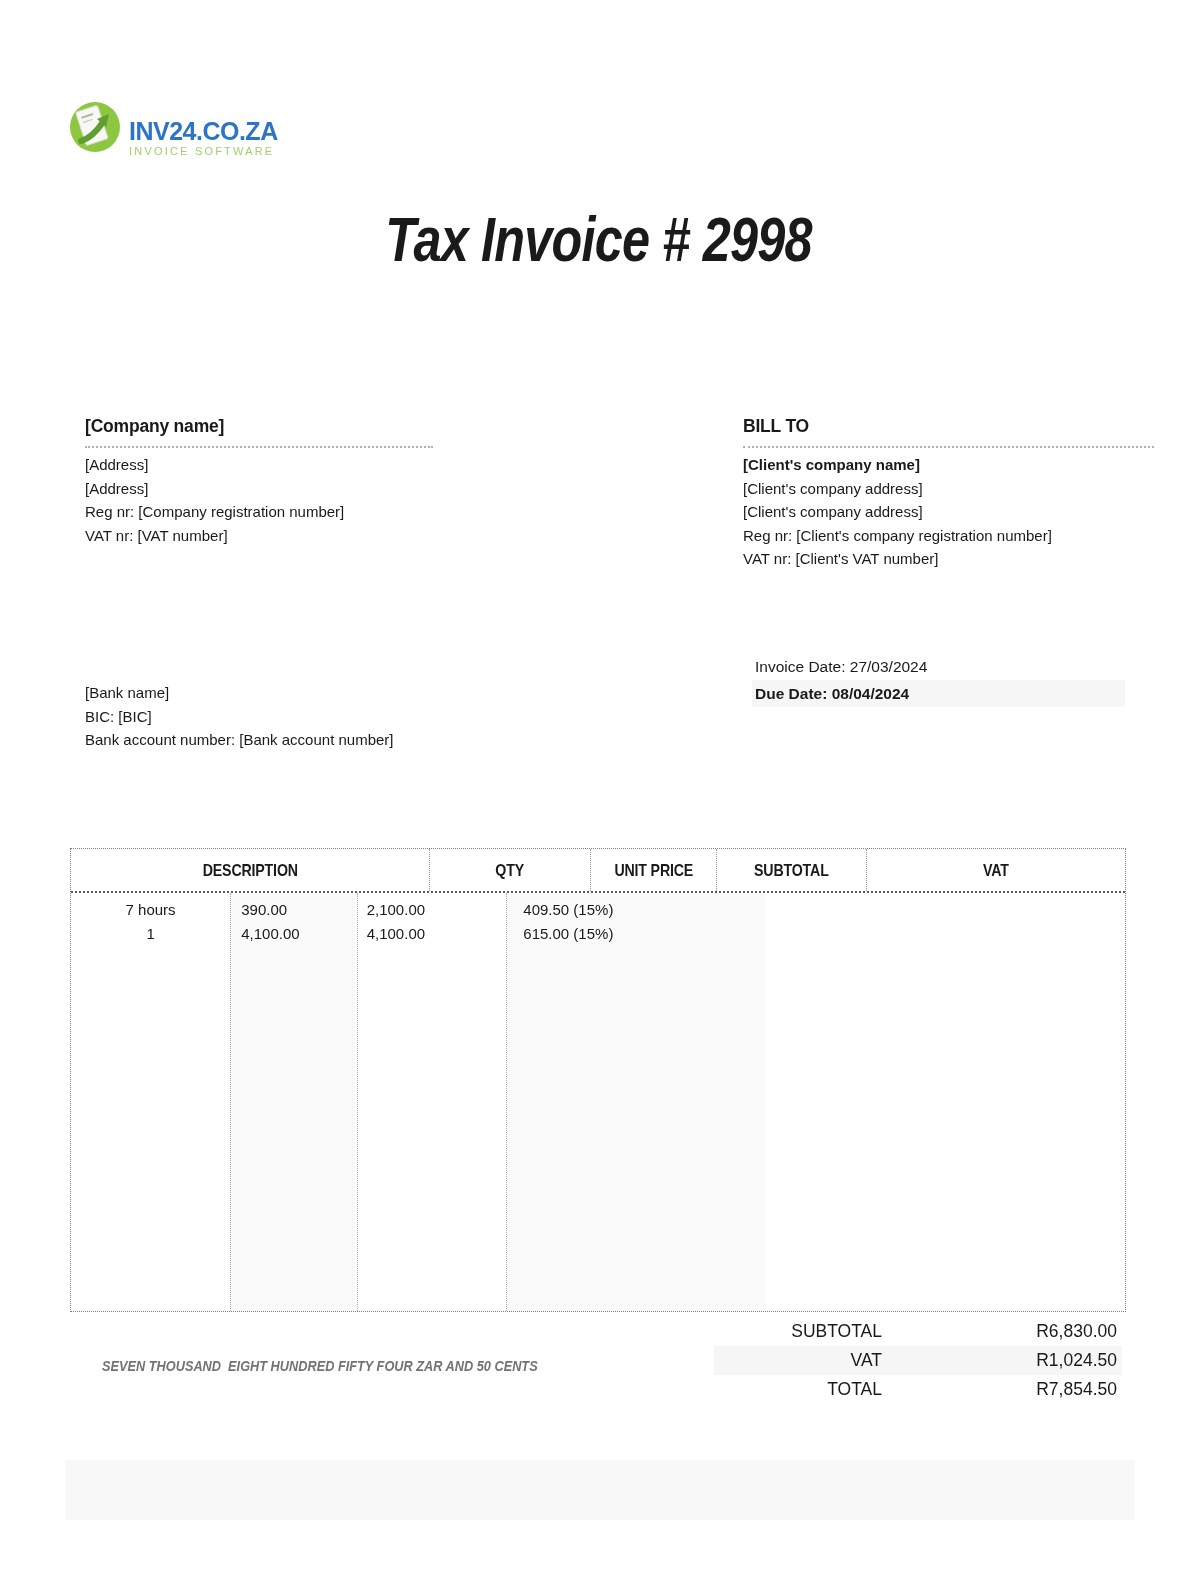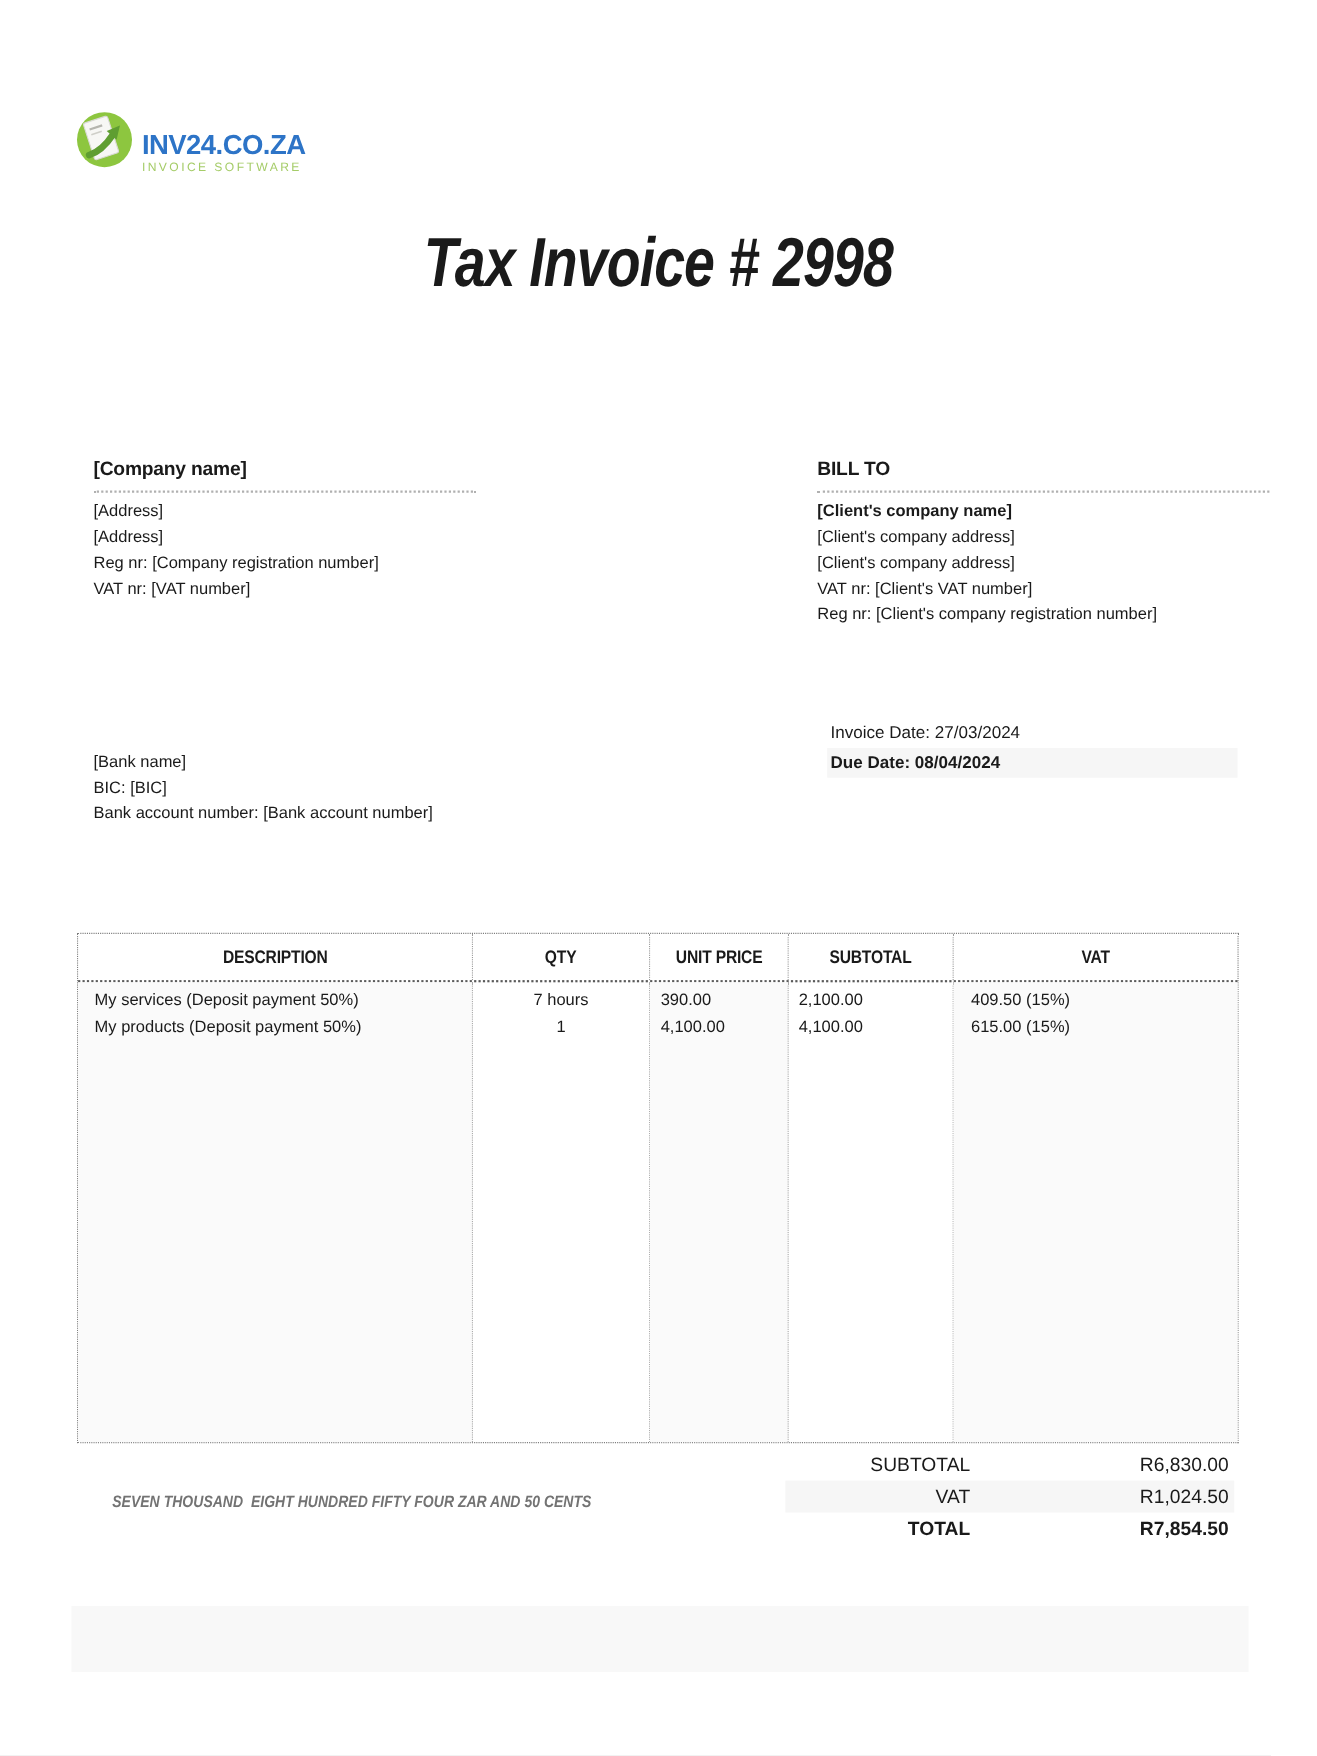--- a/index.html
+++ b/index.html
@@ -65,21 +65,21 @@
   .col.desc  { padding-left:15px; }
   .col.qty   { text-align:center; }
   .col.price { padding-left:10px; }
   .col.sub   { padding-left:9px; }
   .col.vat   { padding-left:16px; }
 
   
   .totals { position:absolute; left:714px; top:1317px; width:408px; font-size:17.5px; }
   .total-row { display:flex; height:29px; line-height:29px; }
   .total-row.vat-row { background:#f6f6f6; }
-  .total-row.grand { font-weight:bold; }
+  .total-row.grand { font-weight:normal; }
   .total-label { width:168px; text-align:right; }
   .total-value { flex:1; text-align:right; padding-right:5px; }
 
   
   .words {
     position:absolute; left:85px; top:1340px; width:680px;
     font-size:15px; font-weight:bold; font-style:italic; color:#737373;
     white-space:pre-wrap;
   }
   .words > span { display:inline-block; transform:scaleX(0.85); transform-origin:left center; white-space:pre; }
@@ -127,22 +127,22 @@
       <div>VAT nr: [VAT number]</div>
     </div>
   </div>
 
   <div class="block billto-block">
     <div class="block-heading">BILL TO</div>
     <div class="block-lines">
       <div class="bold-line">[Client's company name]</div>
       <div>[Client's company address]</div>
       <div>[Client's company address]</div>
+      <div>Reg nr: [Client's company registration number]</div>
       <div>VAT nr: [Client's VAT number]</div>
-      <div>Reg nr: [Client's company registration number]</div>
     </div>
   </div>
 
   <div class="block dates-block">
     <div class="date-line">
       <span>Invoice Date: </span>
       <span>27/03/2024</span>
     </div>
     <div class="date-line due">
       <span>Due Date: </span>
@@ -168,24 +168,20 @@
           <span>UNIT PRICE</span>
         </div>
       <div class="th w-sub">
           <span>SUBTOTAL</span>
         </div>
       <div class="th w-vat">
           <span>VAT</span>
         </div>
     </div>
     <div class="tbody">
-      <div class="col desc w-desc tint">
-        <div>My services (Deposit payment 50%)</div>
-        <div>My products (Deposit payment 50%)</div>
-      </div>
       <div class="col qty w-qty">
         <div>7 hours</div>
         <div>1</div>
       </div>
       <div class="col price w-price tint">
         <div>390.00</div>
         <div>4,100.00</div>
       </div>
       <div class="col sub w-sub">
         <div>2,100.00</div>

